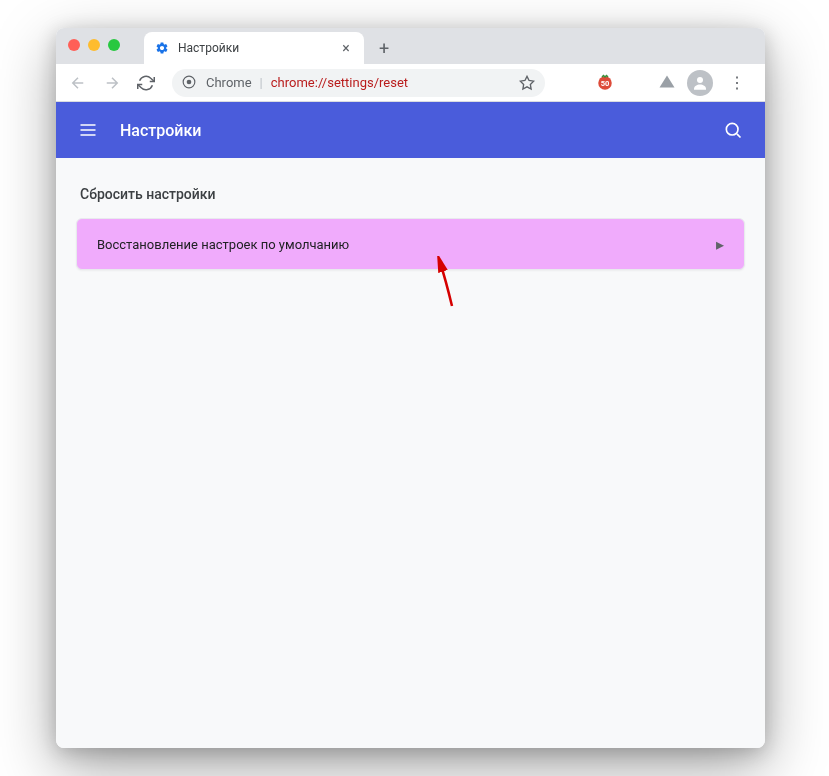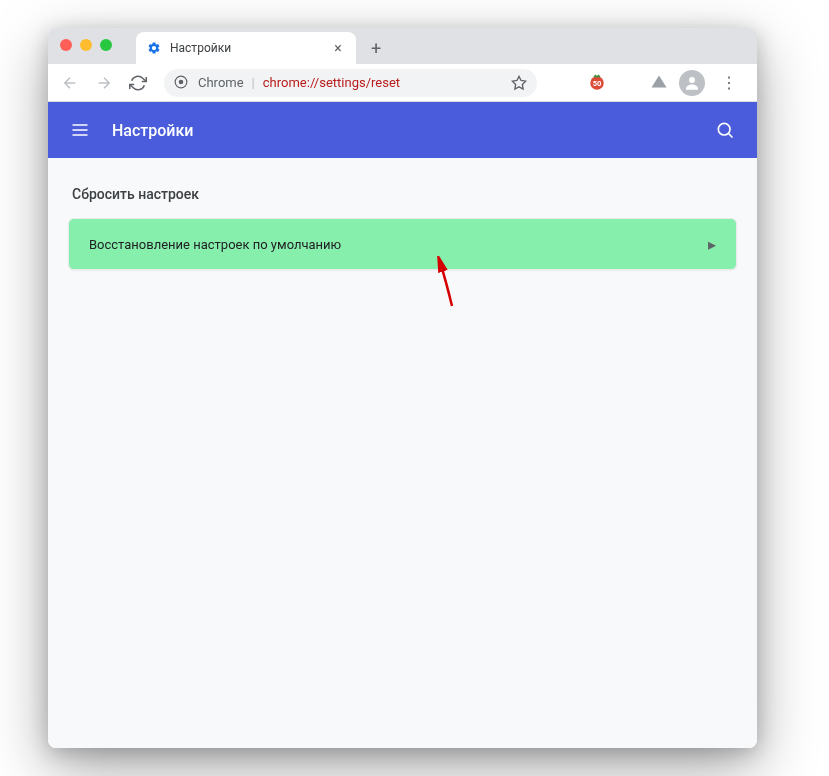--- a/index.html
+++ b/index.html
@@ -6,21 +6,21 @@
     body {
       font-family: -apple-system, BlinkMacSystemFont, "Segoe UI", Roboto, Arial, sans-serif;
       background: #fff;
       width: 829px;
       height: 776px;
       position: relative;
     }
     .browser-window {
       position: absolute;
       top: 28px;
-      left: 48px;
+      left: 56px;
       width: 709px;
       height: 720px;
       background: #fff;
       border-radius: 8px;
       box-shadow: 0 20px 60px rgba(0,0,0,0.35), 0 4px 20px rgba(0,0,0,0.2);
       overflow: hidden;
       display: flex;
       flex-direction: column;
     }
     .titlebar {
@@ -171,21 +171,21 @@
       overflow: auto;
     }
     .section-title {
       font-size: 14px;
       color: #3c4043;
       font-weight: 500;
       margin-bottom: 16px;
       margin-left: 4px;
     }
     .card {
-      background: #86efac;
+      background: #f0abfc;
       border: 1px solid #e8eaed;
       border-radius: 6px;
       box-shadow: 0 1px 2px rgba(0,0,0,0.05);
     }
     .card-row {
       height: 50px;
       display: flex;
       align-items: center;
       padding: 0 20px;
       cursor: pointer;
@@ -297,21 +297,21 @@
     <div class="app-title">Настройки</div>
     <div class="search-btn">
       <svg width="20" height="20" viewBox="0 0 24 24" fill="none" stroke="#fff" stroke-width="2">
           <circle cx="11" cy="11" r="7"></circle>
           <line x1="21" y1="21" x2="16.65" y2="16.65"></line>
         </svg>
     </div>
   </div>
 
   <div class="content">
-    <div class="section-title">Сбросить настроек</div>
+    <div class="section-title">Сбросить настройки</div>
     <div class="card">
       <div class="card-row">
         <span class="card-row-label">Восстановление настроек по умолчанию</span>
         <span class="chevron">▸</span>
       </div>
     </div>
   </div>
 
 </div>
 

